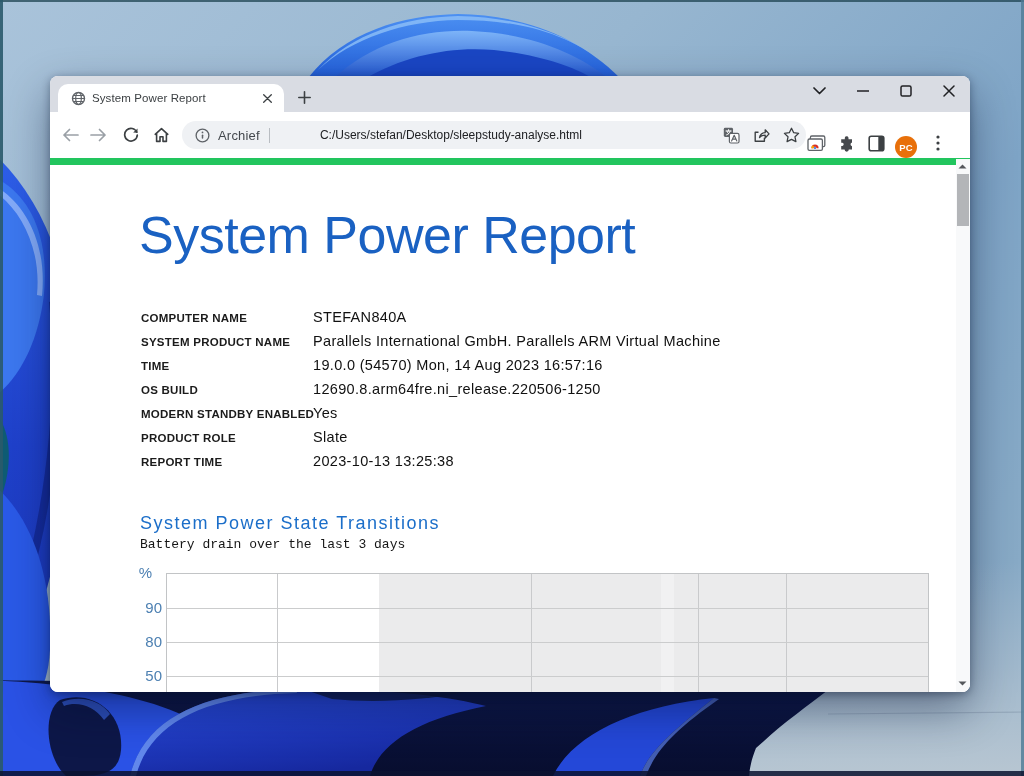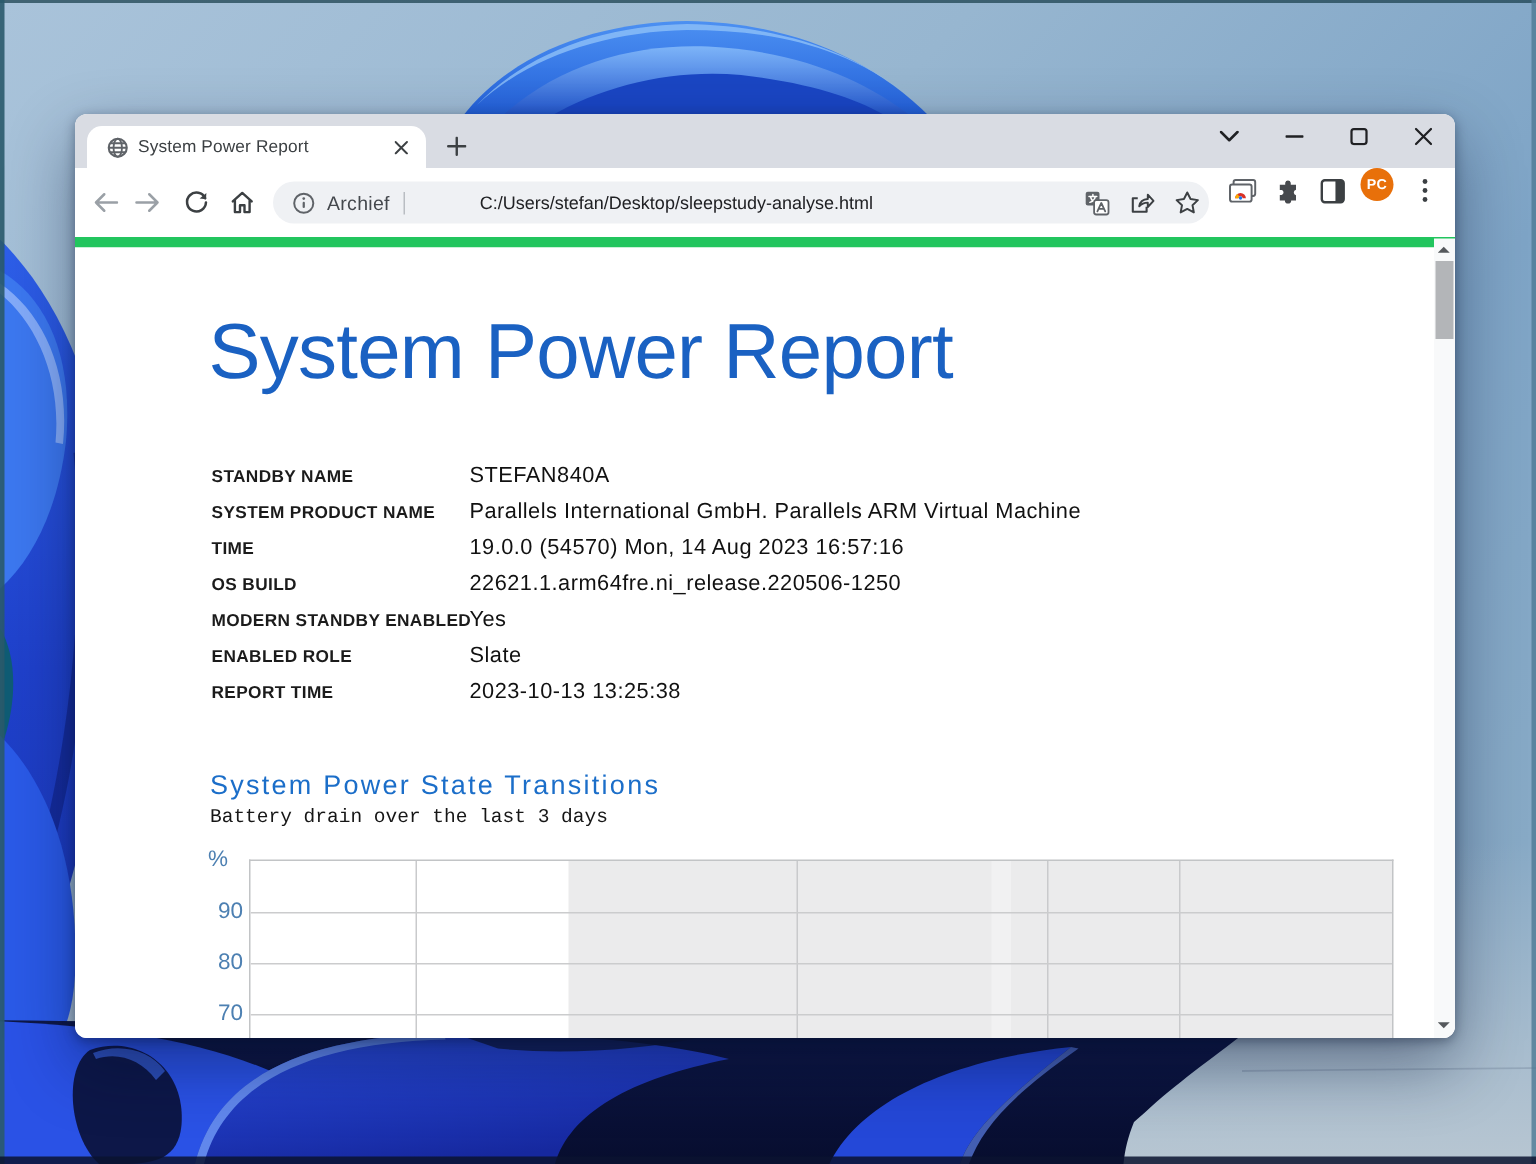--- a/index.html
+++ b/index.html
@@ -100,22 +100,22 @@
     white-space: nowrap;
     margin-left: 42px;
   }
   .omni-right {
     position: absolute; right: 6px; top: 0; height: 28px;
     display: flex; align-items: center; gap: 13px;
   }
   .omni-icon { width: 17px; height: 17px; display: flex; align-items: center; justify-content: center; }
 
   .toolbar-right {
-    position: absolute; right: 0; top: 0; height: 46px;
-    display: flex; align-items: flex-start;
+    position: absolute; right: 12px; top: 0; height: 46px;
+    display: flex; align-items: flex-end;
   }
   .tb-icon.sidepanel { margin-right: 4px; }
   .tb-icon { width: 30px; height: 30px; display: flex; align-items: center; justify-content: center; }
   .avatar {
     width: 22px; height: 22px; border-radius: 50%;
     background: #e8700a;
     color: #fff; font-size: 9.5px; font-weight: bold;
     display: flex; align-items: center; justify-content: center;
     margin: 0 9px 0 0;
     letter-spacing: 0.2px;
@@ -411,57 +411,57 @@
           </svg>
         </span>
       </div>
     </div>
 
     <div class="content">
       <h1 class="page-title" style="top:44px; margin:0; font-weight:normal;">System Power Report</h1>
 
       <div class="info-table">
         <div class="info-row" style="top:147px;">
-          <span class="info-label">STANDBY NAME</span>
+          <span class="info-label">COMPUTER NAME</span>
           <span class="info-value">STEFAN840A</span>
         </div>
         <div class="info-row" style="top:171px;">
           <span class="info-label">SYSTEM PRODUCT NAME</span>
           <span class="info-value">Parallels International GmbH. Parallels ARM Virtual Machine</span>
         </div>
         <div class="info-row" style="top:195px;">
           <span class="info-label">TIME</span>
           <span class="info-value">19.0.0 (54570) Mon, 14 Aug 2023 16:57:16</span>
         </div>
         <div class="info-row" style="top:219px;">
           <span class="info-label">OS BUILD</span>
-          <span class="info-value">22621.1.arm64fre.ni_release.220506-1250</span>
+          <span class="info-value">12690.8.arm64fre.ni_release.220506-1250</span>
         </div>
         <div class="info-row" style="top:243px;">
           <span class="info-label">MODERN STANDBY ENABLED</span>
           <span class="info-value">Yes</span>
         </div>
         <div class="info-row" style="top:267px;">
-          <span class="info-label">ENABLED ROLE</span>
+          <span class="info-label">PRODUCT ROLE</span>
           <span class="info-value">Slate</span>
         </div>
         <div class="info-row" style="top:291px;">
           <span class="info-label">REPORT TIME</span>
           <span class="info-value">2023-10-13 13:25:38</span>
         </div>
       </div>
 
       <div class="section-heading">System Power State Transitions</div>
       <div class="section-subtitle">Battery drain over the last 3 days</div>
 
       <div class="chart">
         <span class="ylab" style="left:52px; top:400px;">%</span>
         <span class="ylab" style="left:62px; top:434.5px;">90</span>
         <span class="ylab" style="left:62px; top:468.5px;">80</span>
-        <span class="ylab" style="left:62px; top:502.5px;">70</span>
+        <span class="ylab" style="left:62px; top:502.5px;">50</span>
 
         <div class="plot">
           <div class="shade" style="left:212.5px; width:548.5px;"></div>
           <div class="shade-light" style="left:494px; width:13px;"></div>
           <div class="vline" style="left:110px;"></div>
           <div class="vline" style="left:364.5px;"></div>
           <div class="vline" style="left:531.5px;"></div>
           <div class="vline" style="left:619.5px;"></div>
           <div class="hline" style="top:34.2px;"></div>
           <div class="hline" style="top:68.4px;"></div>

